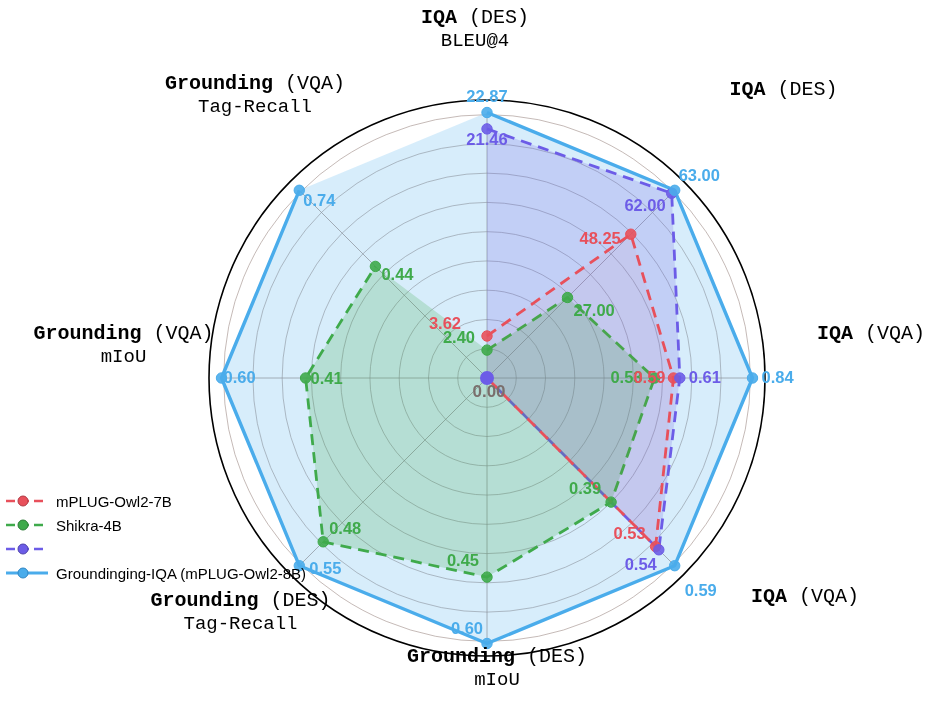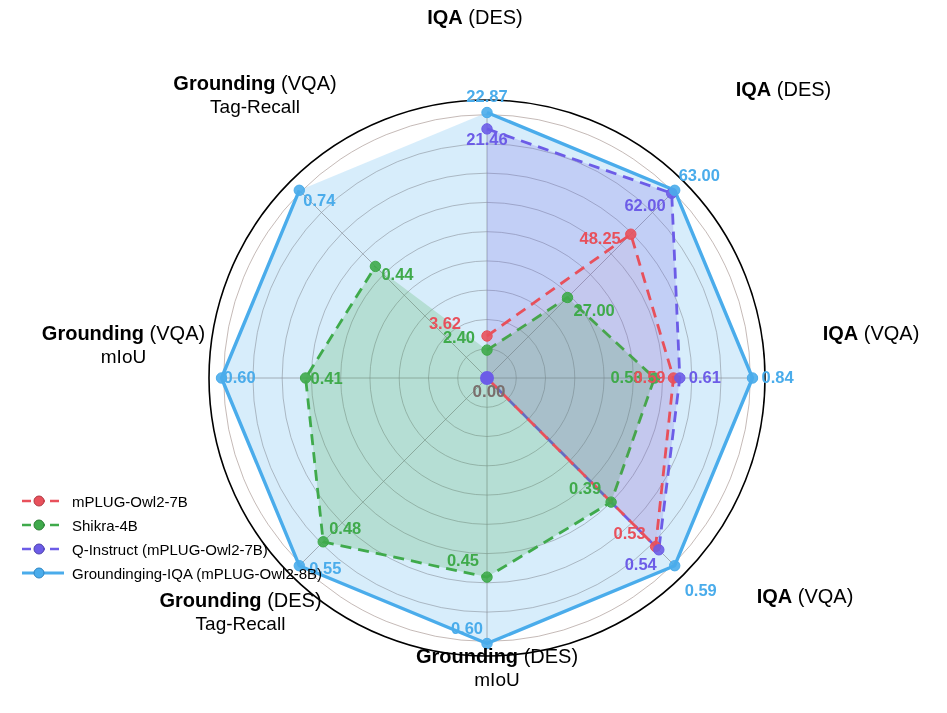--- a/index.html
+++ b/index.html
@@ -1,23 +1,23 @@
 <!DOCTYPE html>
 <html><head>
 <meta charset="utf-8">
 <style>
   html,body{margin:0;padding:0;background:#ffffff;}
   body{width:947px;height:713px;font-family:"Liberation Sans",sans-serif;overflow:hidden;position:relative;}
   #stage{position:relative;width:947px;height:713px;}
   svg#radar{position:absolute;left:0;top:0;width:947px;height:713px;display:block;}
-  .axlabel{position:absolute;text-align:center;line-height:1.18;color:#000;}
+  .axlabel{position:absolute;text-align:center;line-height:1.18;color:#000;font-family:Liberation Mono, monospace;}
   .axlabel .l1{font-size:20px;}
   .axlabel .l1 b{font-weight:bold;}
   .axlabel .l2{font-size:19px;font-weight:normal;}
-  .legend{position:absolute;left:22px;top:490px;}
+  .legend{position:absolute;left:6px;top:490px;}
   .legend-row{display:flex;align-items:center;height:22px;margin-bottom:2px;}
   .legend-swatch{width:42px;height:14px;position:relative;margin-right:8px;flex:0 0 42px;}
   .legend-label{font-size:15px;color:#000;white-space:nowrap;}
 </style>
 </head>
 <body>
 
 <div id="stage">
   <svg id="radar" viewBox="0 0 947 713">
       <circle cx="487" cy="378" r="278" fill="none" stroke="#000000" stroke-width="1.6"></circle>
@@ -101,20 +101,21 @@
       <text x="461.0" y="329.0" text-anchor="end" fill="#e8505b" font-size="16.5" font-weight="bold" font-family="&quot;Liberation Sans&quot;, sans-serif">3.62</text>
       <text x="620.8" y="244.2" text-anchor="end" fill="#e8505b" font-size="16.5" font-weight="bold" font-family="&quot;Liberation Sans&quot;, sans-serif">48.25</text>
       <text x="665.5" y="383.0" text-anchor="end" fill="#e8505b" font-size="16.5" font-weight="bold" font-family="&quot;Liberation Sans&quot;, sans-serif">0.59</text>
       <text x="645.6" y="538.6" text-anchor="end" fill="#e8505b" font-size="16.5" font-weight="bold" font-family="&quot;Liberation Sans&quot;, sans-serif">0.53</text>
       <circle cx="487" cy="378" r="7" fill="#6c5ce7"></circle>
       <text x="489" y="397" text-anchor="middle" fill="#7a6f6c" font-size="17" font-weight="bold" font-family="&quot;Liberation Sans&quot;, sans-serif">0.00</text>
     </svg>
 
   <div class="axlabel" style="left:375px;top:6px;width:200px;">
     <div class="l1"><b>IQA</b> <span>(DES)</span></div>
+    <div class="l2">BLEU@4</div>
   </div>
 
   <div class="axlabel" style="left:676px;top:78px;width:215px;">
     <div class="l1"><b>IQA</b> <span>(DES)</span></div>
   </div>
 
   <div class="axlabel" style="left:796px;top:322px;width:150px;">
     <div class="l1"><b>IQA</b> <span>(VQA)</span></div>
   </div>
 
@@ -155,21 +156,20 @@
             <line x1="0" y1="7" x2="42" y2="7" stroke="#3faa4b" stroke-width="2.6" stroke-dasharray="9 5"></line>
             <circle cx="17" cy="7" r="5" fill="#3faa4b" stroke="#2d7c36" stroke-width="1"></circle>
           </svg></span>
       <span class="legend-label">Shikra-4B</span>
     </div>
     <div class="legend-row">
       <span class="legend-swatch"><svg width="42" height="14" viewBox="0 0 42 14">
             <line x1="0" y1="7" x2="42" y2="7" stroke="#6c5ce7" stroke-width="2.6" stroke-dasharray="9 5"></line>
             <circle cx="17" cy="7" r="5" fill="#6c5ce7" stroke="#4e42ab" stroke-width="1"></circle>
           </svg></span>
-      <span class="legend-label">Q-Instruct (mPLUG-Owl2-7B)</span>
     </div>
     <div class="legend-row">
       <span class="legend-swatch"><svg width="42" height="14" viewBox="0 0 42 14">
             <line x1="0" y1="7" x2="42" y2="7" stroke="#4aaceb" stroke-width="2.8"></line>
             <circle cx="17" cy="7" r="5" fill="#4aaceb" stroke="#2f86c4" stroke-width="1"></circle>
           </svg></span>
       <span class="legend-label">Groundinging-IQA (mPLUG-Owl2-8B)</span>
     </div>
   </div>
 </div>

